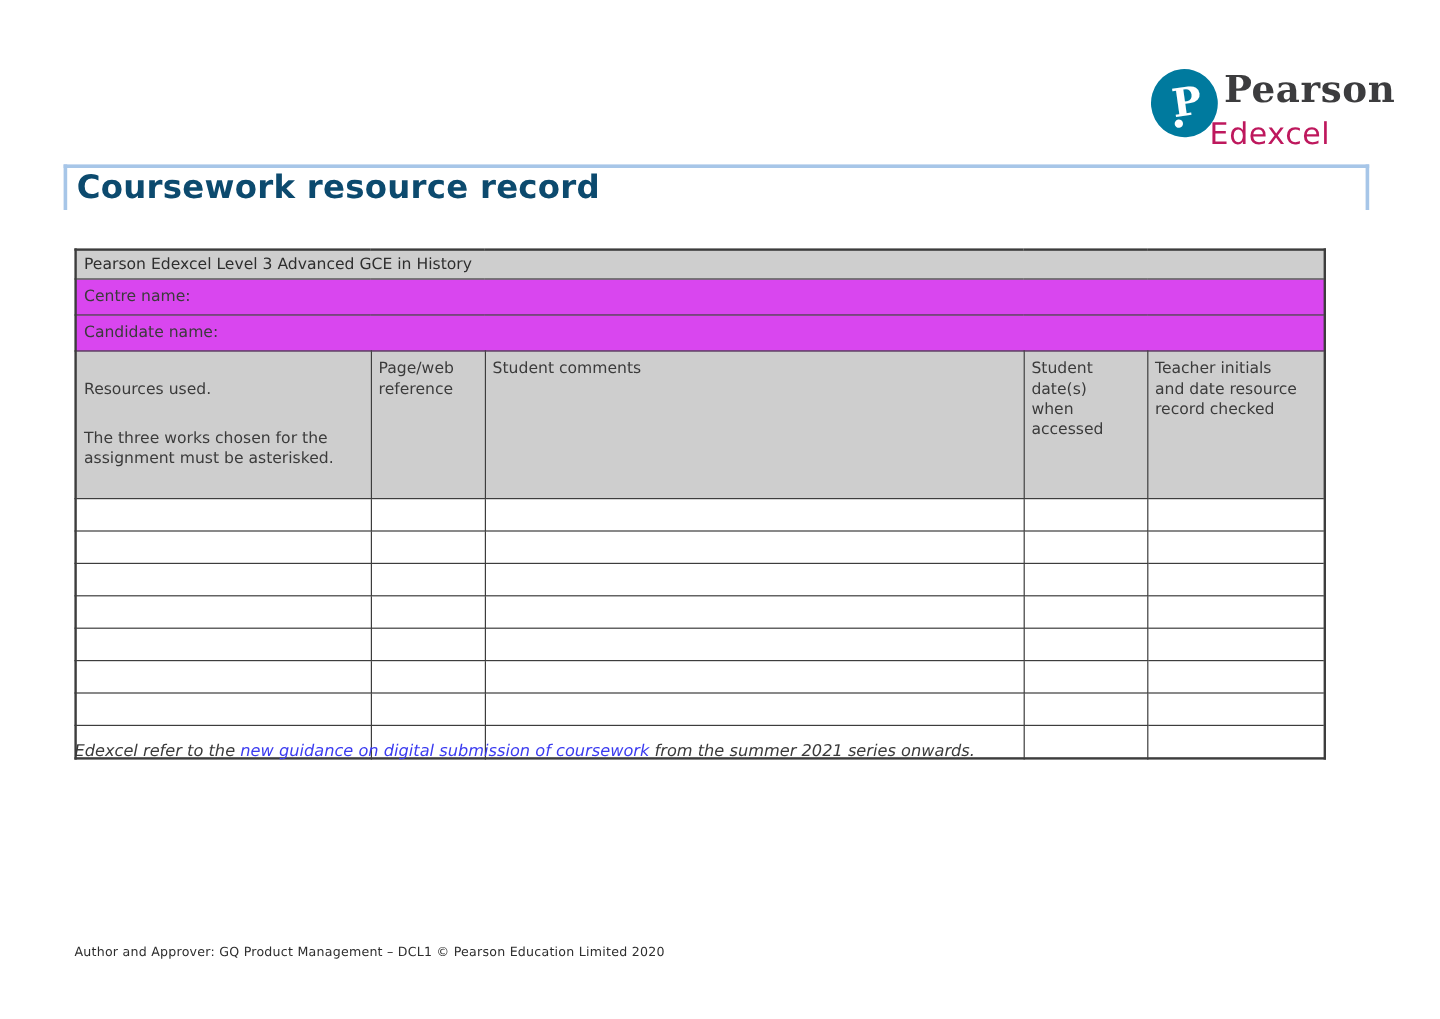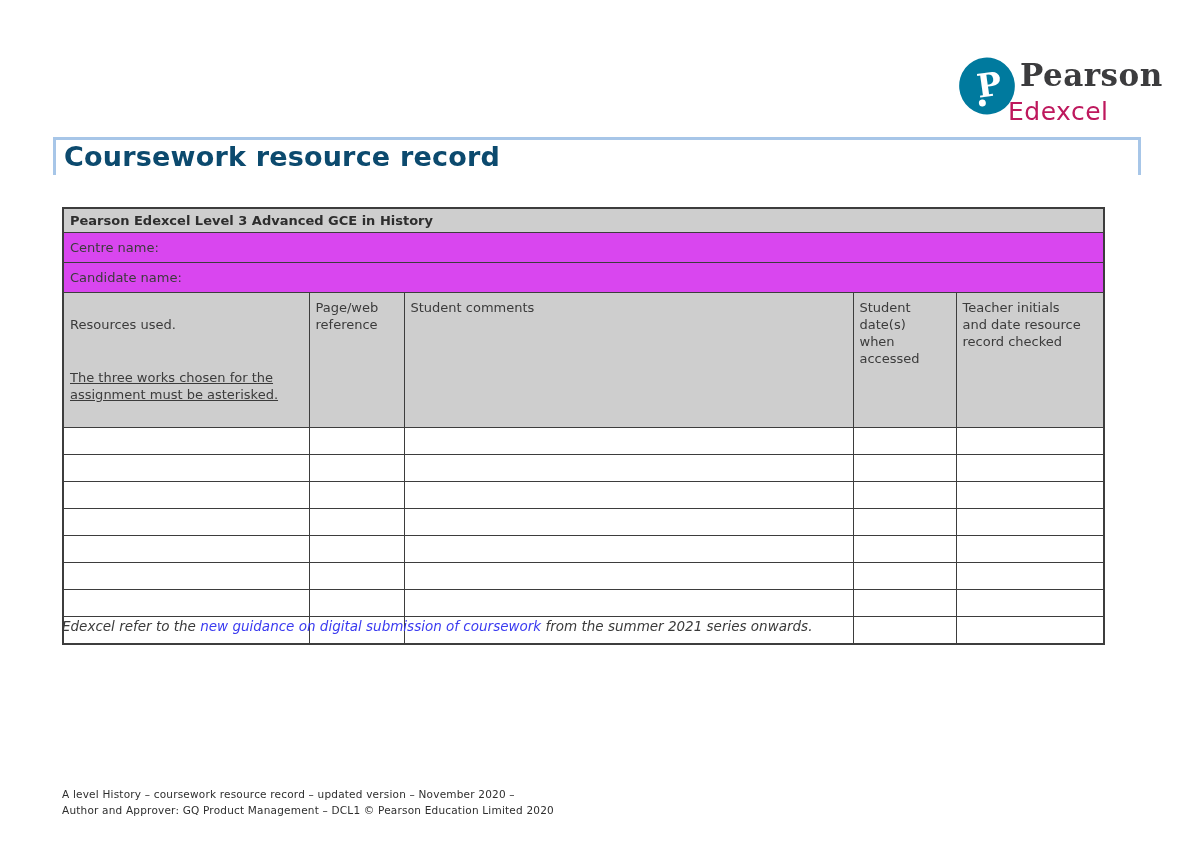--- a/index.html
+++ b/index.html
@@ -50,30 +50,30 @@
     border:2px solid var(--grid);
     font-size:13px;color:var(--ink);
   }
   table.record td,table.record th{
     border:1px solid var(--grid);
     padding:4px 6px;
     text-align:left;vertical-align:middle;
   }
   tr.qual-row td{
     background:var(--header-bg);
-    font-weight:bold;color:#2e2e2e;height:14px;
+    font-weight:normal;color:#2e2e2e;height:14px;
   }
   tr.name-row td{height:30px;background:#d946ef;}
   tr.col-head th{
     background:var(--header-bg);
     font-weight:normal;vertical-align:top;
     padding:7px 6px;line-height:1.3;height:81px;
     white-space:pre-line;
   }
-  tr.col-head th .sub{margin-top:19px;text-decoration:underline;}
+  tr.col-head th .sub{margin-top:7px;}
   tr.empty-row td{height:27px;background:#fff;}
 
   
   .note{
     position:absolute;left:62px;top:618px;width:1080px;
     font-size:13.5px;font-style:italic;color:#3a3a3a;
   }
   .note a{color:var(--link-color);cursor:pointer;}
 
   
@@ -191,15 +191,14 @@
         <td></td>
         <td></td>
         <td></td>
       </tr>
     </tbody>
 </table>
 
 <p class="note"><span>Edexcel refer to the </span><a>new guidance on digital submission of coursework</a><span> from the summer 2021 series onwards.</span></p>
 
 <div class="doc-footer">
-  <div>A level History – coursework resource record – updated version – November 2020 –</div>
   <div>Author and Approver: GQ Product Management – DCL1 © Pearson Education Limited 2020</div>
 </div>
 
 </body></html>

